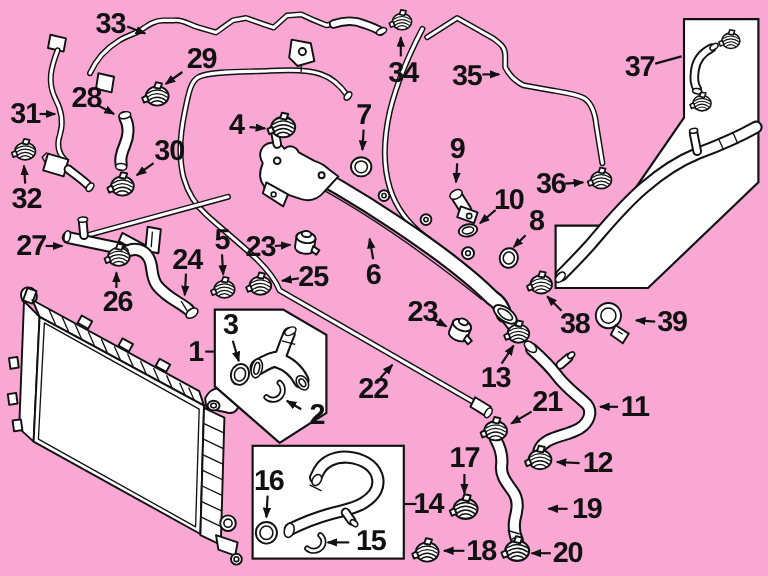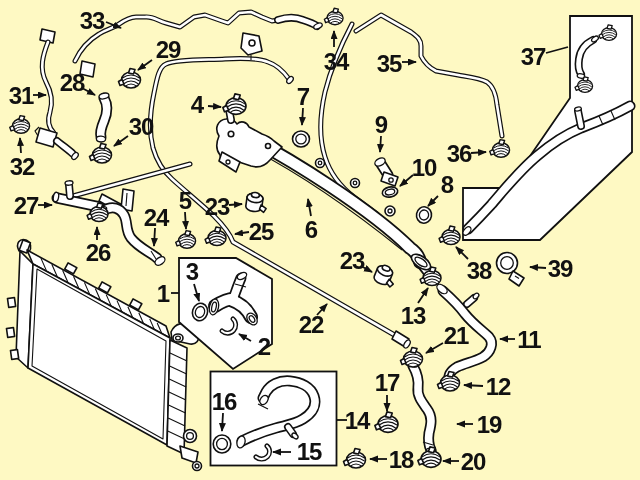--- a/index.html
+++ b/index.html
@@ -1,16 +1,16 @@
 <!DOCTYPE html>
 <html><head>
 <meta charset="utf-8">
 <style>
   html,body { margin:0; padding:0; background:#e8e8e8; }
-  .stage { width:640px; height:480px; background:#fef9c3; position:relative; overflow:hidden; }
+  .stage { width:640px; height:480px; background:#f9a8d4; position:relative; overflow:hidden; }
   svg { display:block; }
   
   .w    { fill:#ffffff; stroke:#111111; stroke-width:1.6; stroke-linejoin:round; }
   .l    { fill:none;    stroke:#111111; stroke-width:1.1; stroke-linejoin:round; }
   .box  { fill:#ffffff; stroke:#111111; stroke-width:1.8; stroke-linejoin:miter; }
   .cap  { fill:#ffffff; stroke:#111111; stroke-width:1.3; }
   .ring-outer { fill:#ffffff; stroke:#111111; stroke-width:1.6; }
   .ring-inner { fill:none;    stroke:#111111; stroke-width:1.3; }
   .t12o { fill:none; stroke:#111111; stroke-width:14;  stroke-linecap:round; stroke-linejoin:round; }
   .t12i { fill:none; stroke:#ffffff; stroke-width:10.4;stroke-linecap:round; stroke-linejoin:round; }

